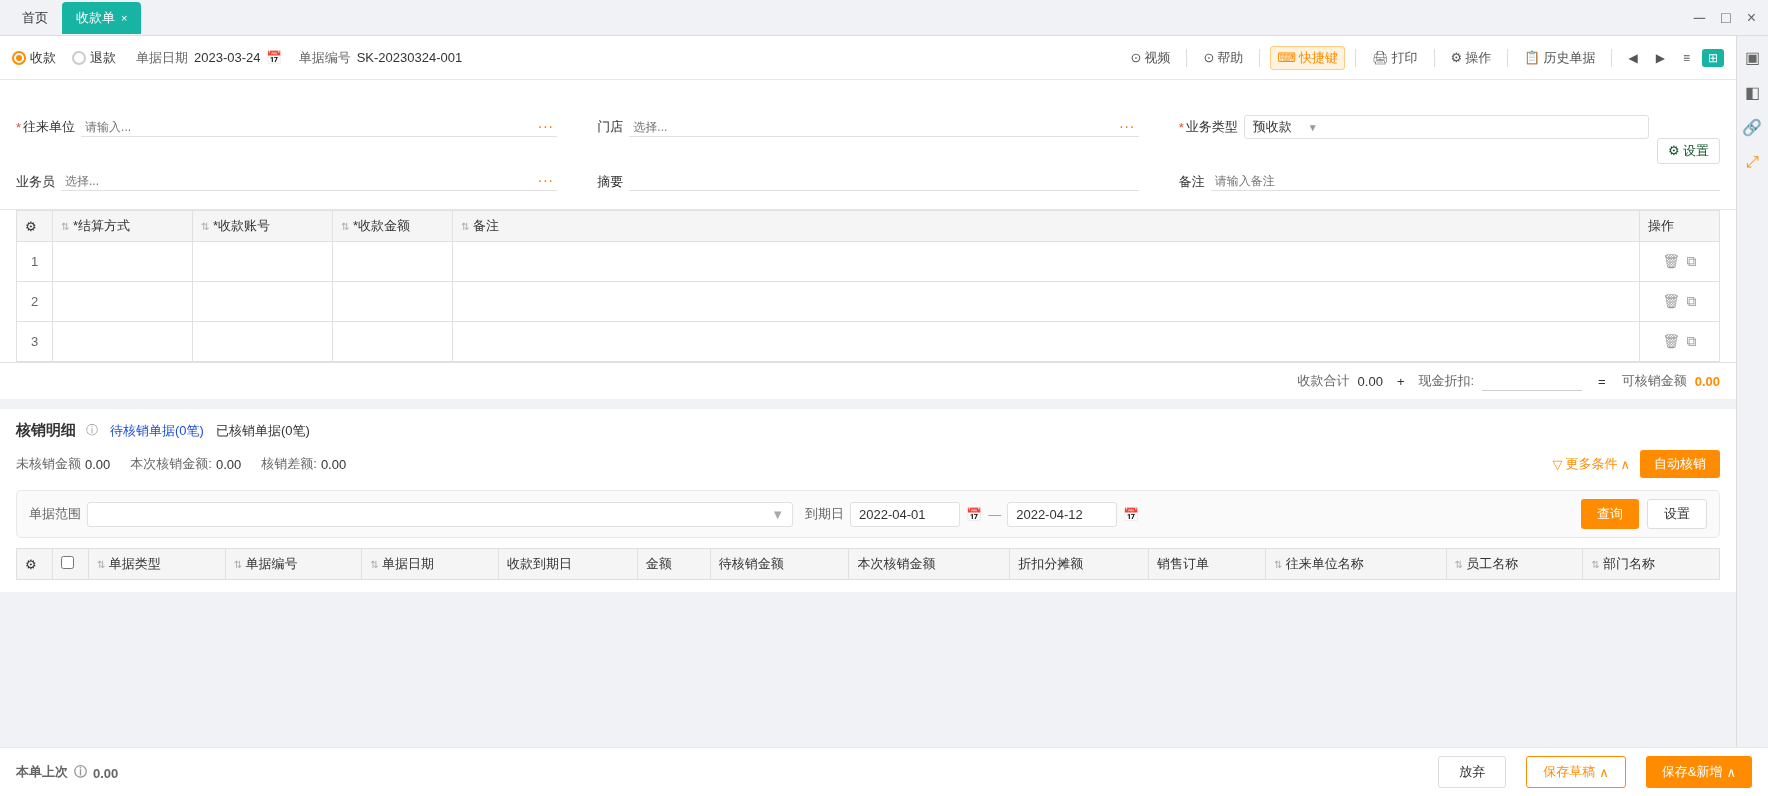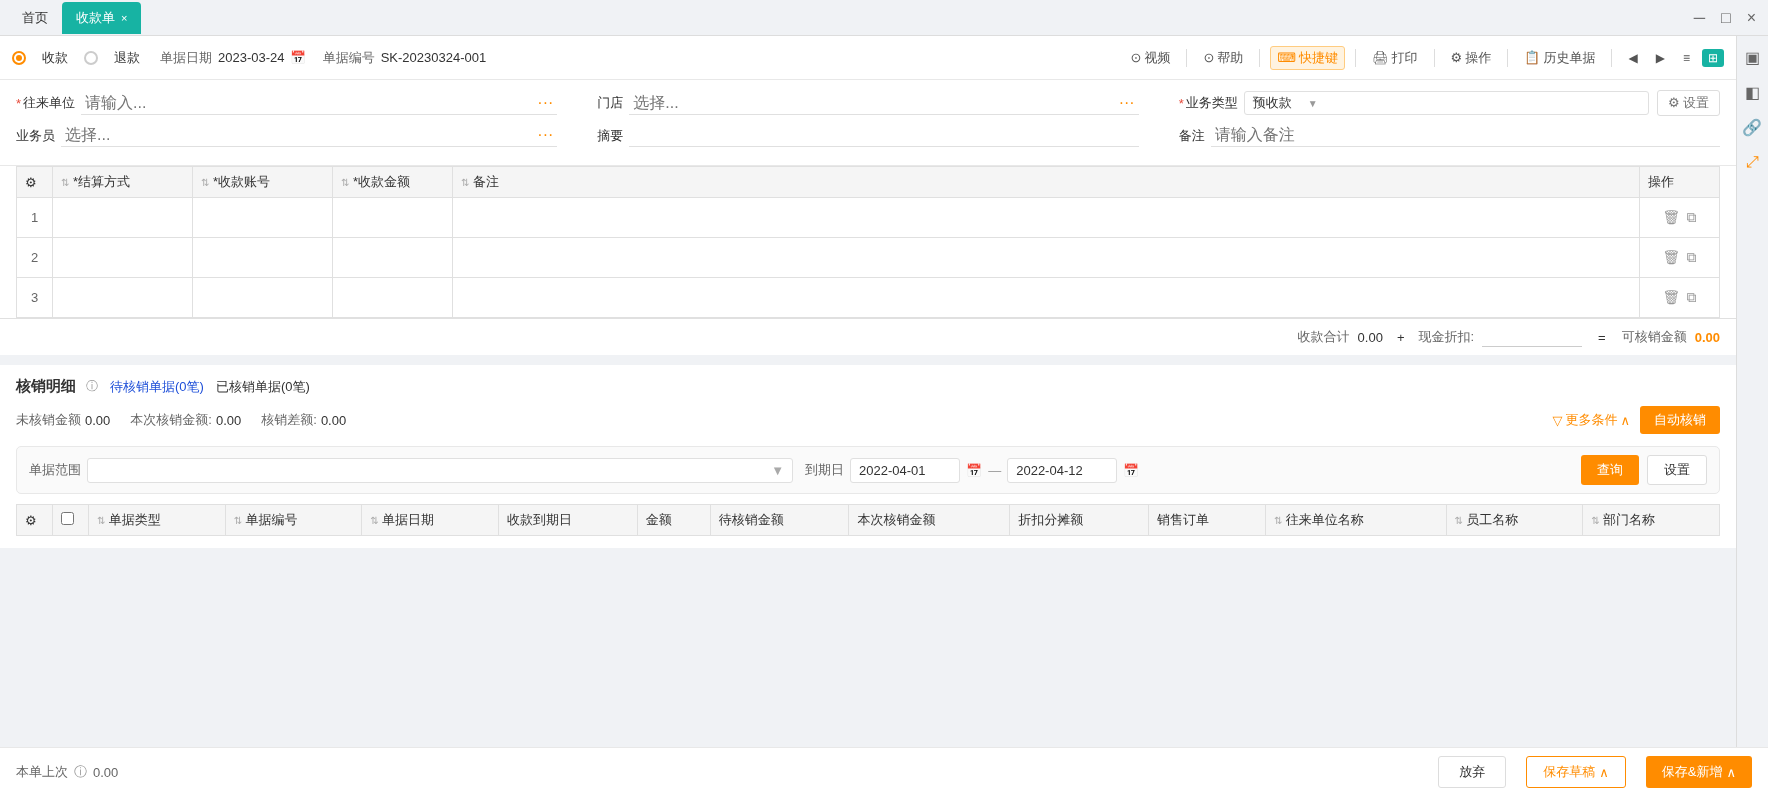--- a/index.html
+++ b/index.html
@@ -19,21 +19,21 @@
     .tab-close { margin-left: 6px; font-size: 11px; cursor: pointer; }
     .tab-bar-right { margin-left: auto; display: flex; align-items: center; gap: 8px; }
     .window-btn { cursor: pointer; color: #666; font-size: 16px; padding: 0 4px; }
 
     
     .toolbar {
       display: flex; align-items: center; padding: 6px 12px; border-bottom: 1px solid #e8e8e8;
       background: #fff; height: 44px;
     }
     .radio-group { display: flex; align-items: center; gap: 16px; margin-right: 20px; }
-    .radio-item { display: flex; align-items: center; gap: 16px; cursor: pointer; }
+    .radio-item { display: flex; align-items: center; gap: 4px; cursor: pointer; }
     .radio-dot { width: 14px; height: 14px; border-radius: 50%; border: 2px solid #ccc; display: flex; align-items: center; justify-content: center; }
     .radio-dot.checked { border-color: #ff8c00; }
     .radio-dot.checked::after { content: ''; width: 6px; height: 6px; border-radius: 50%; background: #ff8c00; }
     .label-text { color: #333; }
     .field-group { display: flex; align-items: center; gap: 6px; margin-right: 16px; }
     .field-label { color: #666; white-space: nowrap; }
     .field-value { color: #333; font-weight: 500; }
     .date-icon { color: #ff8c00; cursor: pointer; }
     .toolbar-right { margin-left: auto; display: flex; align-items: center; gap: 6px; }
     .toolbar-btn { display: flex; align-items: center; gap: 3px; cursor: pointer; color: #555; padding: 2px 6px; border-radius: 3px; font-size: 12px; }
@@ -41,21 +41,21 @@
     .divider-v { width: 1px; height: 18px; background: #ddd; margin: 0 4px; }
 
     
     .form-area {
       padding: 10px 16px; background: #fff; border-bottom: 1px solid #e8e8e8;
     }
     .form-row { display: flex; align-items: center; gap: 0; margin-bottom: 8px; }
     .form-field { display: flex; align-items: center; flex: 1; }
     .form-field-name { color: #333; margin-right: 6px; white-space: nowrap; }
     .form-input-wrap { display: flex; align-items: center; flex: 1; border-bottom: 1px solid #e0e0e0; }
-    .form-input { border: none; outline: none; color: #bbb; flex: 1; padding: 2px 4px; font-size: 16px; background: transparent; }
+    .form-input { border: none; outline: none; color: #bbb; flex: 1; padding: 2px 4px; font-size: 12px; background: transparent; }
     .more-btn { color: #ff8c00; cursor: pointer; font-size: 16px; padding: 0 4px; }
     .form-select { display: flex; align-items: center; border: 1px solid #e0e0e0; border-radius: 3px; padding: 2px 8px; cursor: pointer; background: #fff; }
     .form-select-val { color: #333; margin-right: 16px; }
     .chevron { color: #999; font-size: 10px; }
 
     
     .table-area { background: #fff; padding: 0 16px; }
     .data-table { width: 100%; border-collapse: collapse; }
     .data-table th {
       background: #f5f5f5; border: 1px solid #e0e0e0; padding: 6px 8px;
@@ -123,21 +123,21 @@
       text-align: left; color: #333; font-weight: 500; white-space: nowrap; font-size: 12px;
     }
     .sort-icon { color: #aaa; font-size: 10px; cursor: pointer; }
     .checkbox-col { width: 36px; text-align: center; }
 
     
     .footer {
       display: flex; align-items: center; padding: 8px 16px; background: #fff;
       border-top: 1px solid #e8e8e8; position: fixed; bottom: 0; left: 0; right: 0; z-index: 10;
     }
-    .footer-info { display: flex; align-items: center; gap: 6px; color: #666; }
+    .footer-info { display: flex; align-items: flex-end; gap: 6px; color: #666; font-weight: bold; }
     .footer-info .info-icon { color: #999; cursor: pointer; }
     .footer-right { margin-left: auto; display: flex; gap: 20px; }
     .btn-abandon { background: #fff; color: #333; border: 1px solid #ddd; padding: 6px 20px; border-radius: 3px; cursor: pointer; font-size: 13px; }
     .btn-save-draft { background: #fff; color: #ff8c00; border: 1px solid #ff8c00; padding: 6px 16px; border-radius: 3px; cursor: pointer; font-size: 13px; display: flex; align-items: center; gap: 4px; }
     .btn-save-new { background: #ff8c00; color: #fff; border: none; padding: 6px 16px; border-radius: 3px; cursor: pointer; font-size: 13px; display: flex; align-items: center; gap: 4px; }
 
     
     .right-sidebar {
       position: fixed; right: 0; top: 36px; bottom: 0; width: 32px;
       background: #f0f2f5; border-left: 1px solid #ddd;
@@ -246,21 +246,21 @@
     </div>
     <div style="width:40px;"></div>
 
     <div class="form-field" style="flex:2;">
       <span style="color:#e74c3c;margin-right:2px;">*</span>
       <span class="form-field-name">业务类型</span>
       <div class="form-select" style="flex:1;">
         <span class="form-select-val">预收款</span>
         <span class="chevron">▼</span>
       </div>
-      <button style="margin-left:8px;background:#fff;border:1px solid #ddd;padding:3px 10px;border-radius:3px;cursor:pointer;color:#737373;font-size:12px;">
+      <button style="margin-left:8px;background:#fff;border:1px solid #ddd;padding:3px 10px;border-radius:3px;cursor:pointer;color:#14532d;font-size:12px;margin-top:48px;">
         <span>⚙</span>
         <span>设置</span>
       </button>
     </div>
   </div>
   <div class="form-row">
 
     <div class="form-field" style="flex:2;">
       <span class="form-field-name">业务员</span>
       <div class="form-input-wrap">

